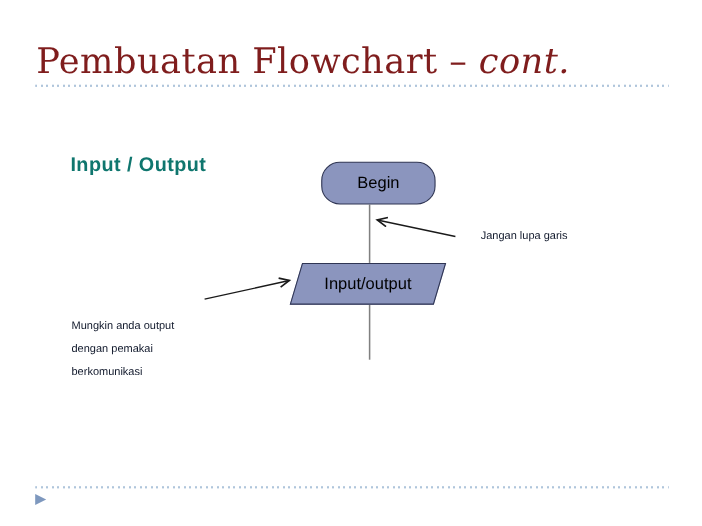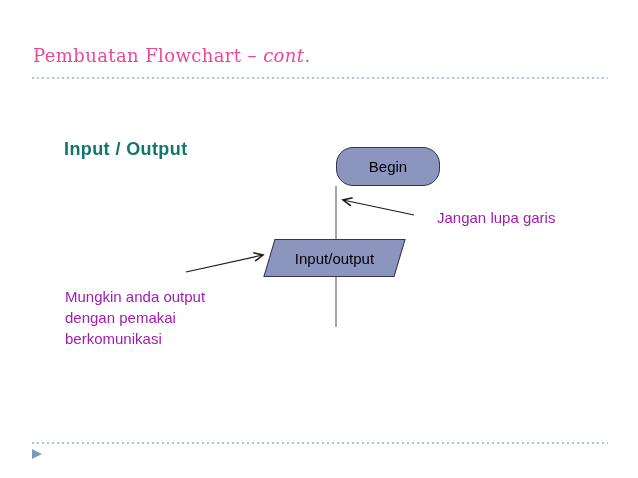--- a/index.html
+++ b/index.html
@@ -11,24 +11,24 @@
     font-family: "Liberation Sans", sans-serif;
     overflow: hidden;
   }
   .title {
     position: absolute;
     left: 33px;
     top: 40px;
     margin: 0;
     font-family: "DejaVu Serif", serif;
     font-weight: 400;
-    font-size: 18px;
+    font-size: 32px;
     line-height: 31px;
     letter-spacing: 0.4px;
-    color: #ec4899;
+    color: #7f1d1d;
     white-space: nowrap;
   }
   .title em { font-style: italic; }
   .divider {
     position: absolute;
     left: 32px;
     width: 576px;
     height: 2px;
     background: repeating-linear-gradient(to right, #AFC5DB 0 2px, transparent 2px 5px);
   }
@@ -58,32 +58,31 @@
     align-items: center;
     justify-content: center;
     font-size: 15px;
     color: #000000;
     white-space: nowrap;
   }
   .shape-begin {
     left: 292px; top: 147px;
     width: 104px; height: 39px;
     border-radius: 17px;
-    margin-left: 44px;
   }
   .shape-io {
     left: 269px; top: 239px;
     width: 131px; height: 38px;
     transform: skewX(-16.5deg);
   }
   .shape-io .io-label { transform: skewX(16.5deg); }
   .note {
     position: absolute;
-    font-size: 15px;
-    color: #a21caf;
+    font-size: 10px;
+    color: #0f172a;
     white-space: nowrap;
   }
   .note-line { left: 437px; top: 209px; }
   .note-io { left: 65px; top: 286px; line-height: 21px; }
   .footer-bullet {
     position: absolute;
     left: 32px; top: 449px;
     width: 0; height: 0;
     border-left: 10px solid #7E98BE;
     border-top: 5.5px solid transparent;

